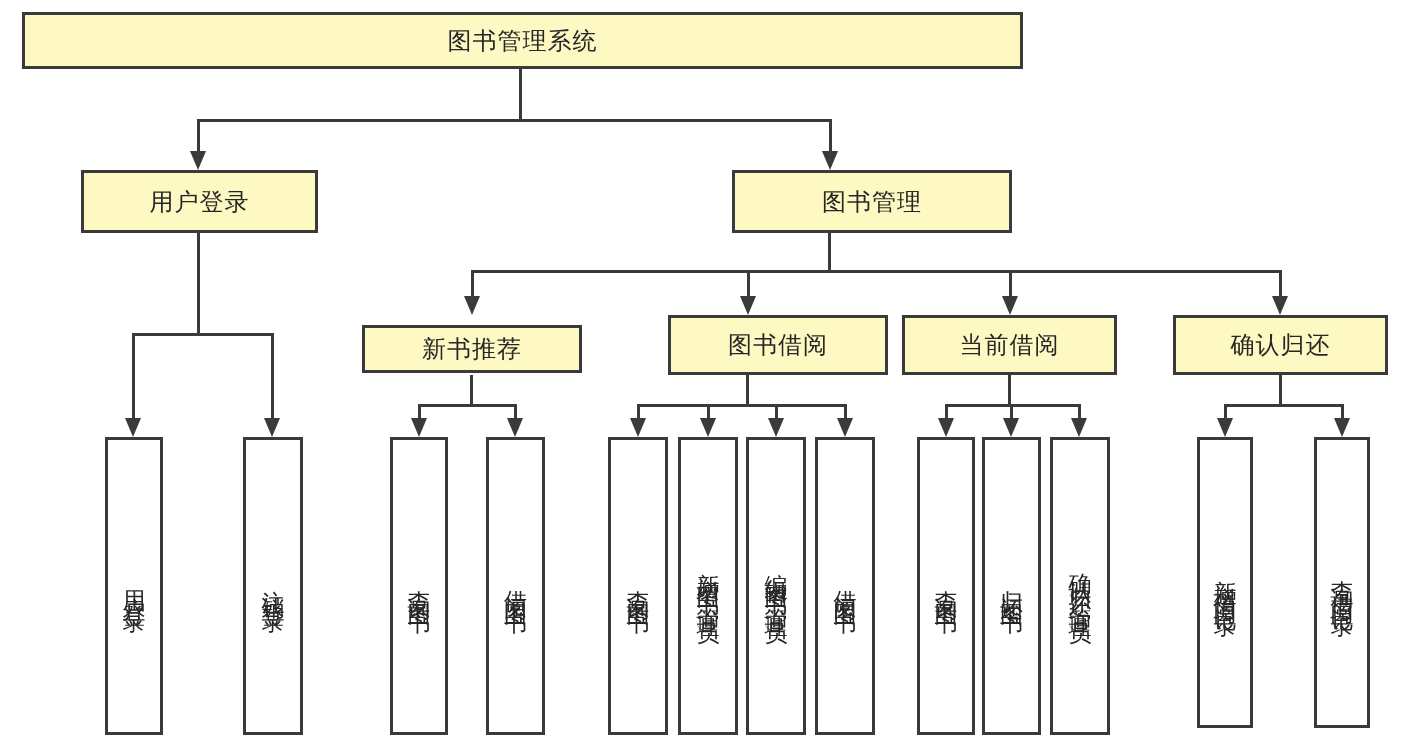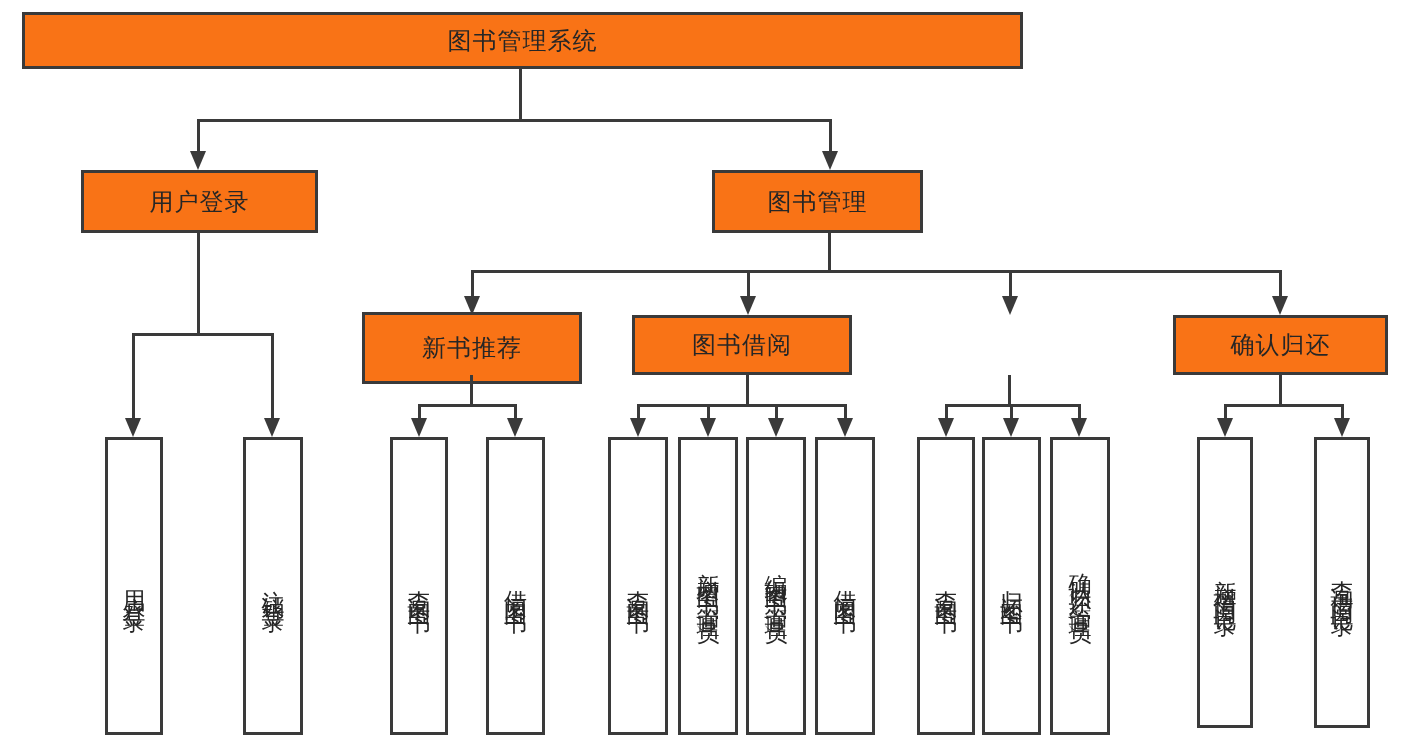--- a/index.html
+++ b/index.html
@@ -9,21 +9,21 @@
     --bg:#ffffff;
   }
   html,body{margin:0;padding:0;background:var(--bg);}
   .stage{
     position:relative;width:1405px;height:747px;background:var(--bg);
     font-family:"Liberation Sans","DejaVu Sans",sans-serif;
     color:var(--text);overflow:hidden;
   }
   .node{
     position:absolute;box-sizing:border-box;border:3px solid var(--line);
-    background:#f97316;display:flex;align-items:center;justify-content:center;
+    background:#fef9c3;display:flex;align-items:center;justify-content:center;
     font-size:24px;letter-spacing:1px;color:var(--text);
   }
   .vnode{
     position:absolute;box-sizing:border-box;border:3px solid var(--line);
     background:#fff;display:flex;align-items:center;justify-content:center;
   }
   .vtext{
     writing-mode:vertical-rl;text-orientation:mixed;
     font-size:23px;letter-spacing:7px;color:var(--text);line-height:1;
     white-space:nowrap;
@@ -50,21 +50,21 @@
   <div>
     <div class="vline" style="left:519px;top:68px;height:53px"></div>
     <div class="hline" style="left:197px;top:119px;width:635px"></div>
     <div class="vline" style="left:197px;top:119px;height:34px"></div>
     <div class="arrowhead" style="left:190px;top:151px"></div>
     <div class="vline" style="left:829px;top:119px;height:34px"></div>
     <div class="arrowhead" style="left:822px;top:151px"></div>
   </div>
 
   <div class="node" style="left:81px;top:170px;width:237px;height:63px">用户登录</div>
-  <div class="node" style="left:712px;top:170px;width:211px;height:63px">图书管理</div>
+  <div class="node" style="left:732px;top:170px;width:280px;height:63px">图书管理</div>
 
   <div>
     <div class="vline" style="left:197px;top:233px;height:103px"></div>
     <div class="hline" style="left:132px;top:333px;width:142px"></div>
     <div class="vline" style="left:132px;top:333px;height:87px"></div>
     <div class="arrowhead" style="left:125px;top:418px"></div>
     <div class="vline" style="left:271px;top:333px;height:87px"></div>
     <div class="arrowhead" style="left:264px;top:418px"></div>
   </div>
 
@@ -74,22 +74,23 @@
     <div class="vline" style="left:471px;top:270px;height:28px"></div>
     <div class="arrowhead" style="left:464px;top:296px"></div>
     <div class="vline" style="left:747px;top:270px;height:28px"></div>
     <div class="arrowhead" style="left:740px;top:296px"></div>
     <div class="vline" style="left:1009px;top:270px;height:28px"></div>
     <div class="arrowhead" style="left:1002px;top:296px"></div>
     <div class="vline" style="left:1279px;top:270px;height:28px"></div>
     <div class="arrowhead" style="left:1272px;top:296px"></div>
   </div>
 
-  <div class="node" style="left:362px;top:312px;width:220px;height:72px">新书推荐</div>
-  <div class="node" style="left:632px;top:315px;width:220px;height:60px">图书借阅</div>
+  <div class="node" style="left:362px;top:325px;width:220px;height:48px">新书推荐</div>
+  <div class="node" style="left:668px;top:315px;width:220px;height:60px">图书借阅</div>
+  <div class="node" style="left:902px;top:315px;width:215px;height:60px">当前借阅</div>
   <div class="node" style="left:1173px;top:315px;width:215px;height:60px">确认归还</div>
 
   <div>
     <div class="vline" style="left:470px;top:375px;height:32px"></div>
     <div class="hline" style="left:418px;top:404px;width:99px"></div>
     <div class="vline" style="left:418px;top:404px;height:18px"></div>
     <div class="arrowhead" style="left:411px;top:418px"></div>
     <div class="vline" style="left:514px;top:404px;height:18px"></div>
     <div class="arrowhead" style="left:507px;top:418px"></div>
   </div>

